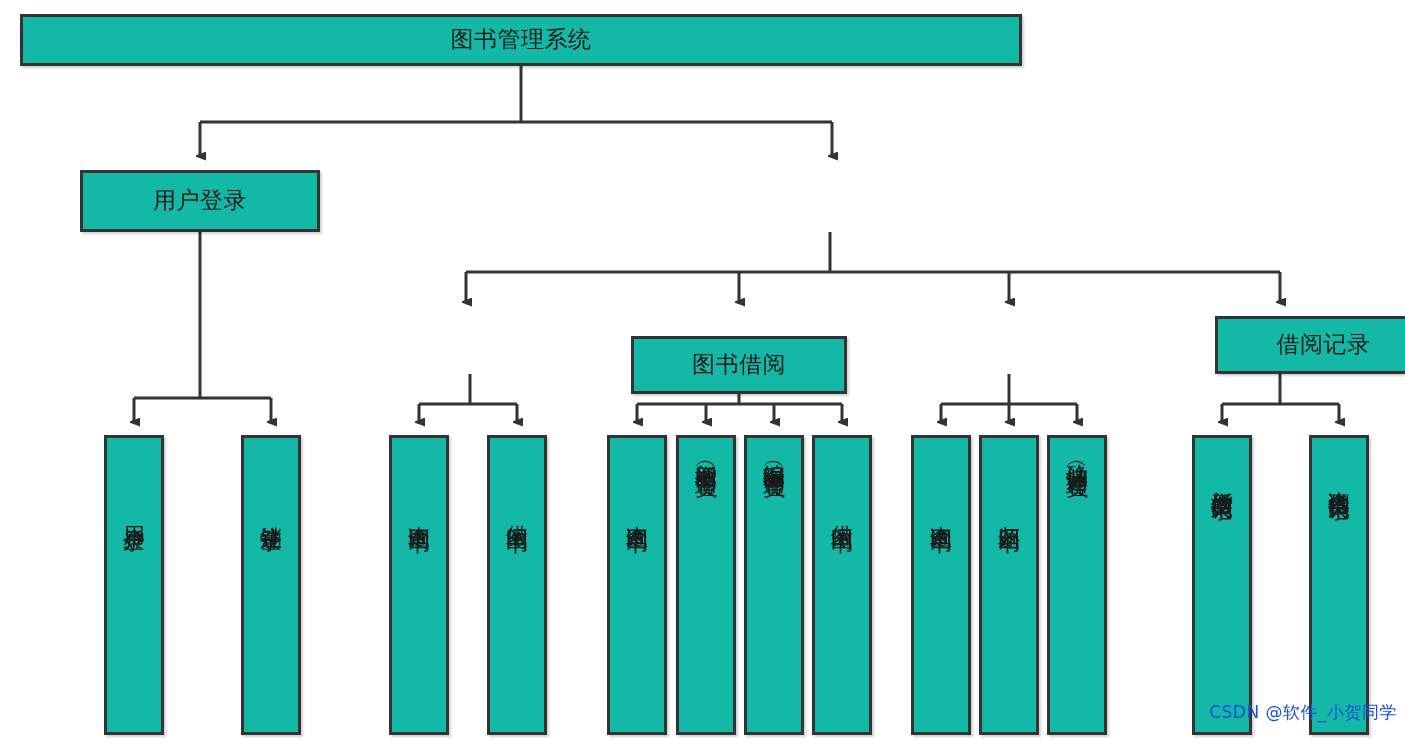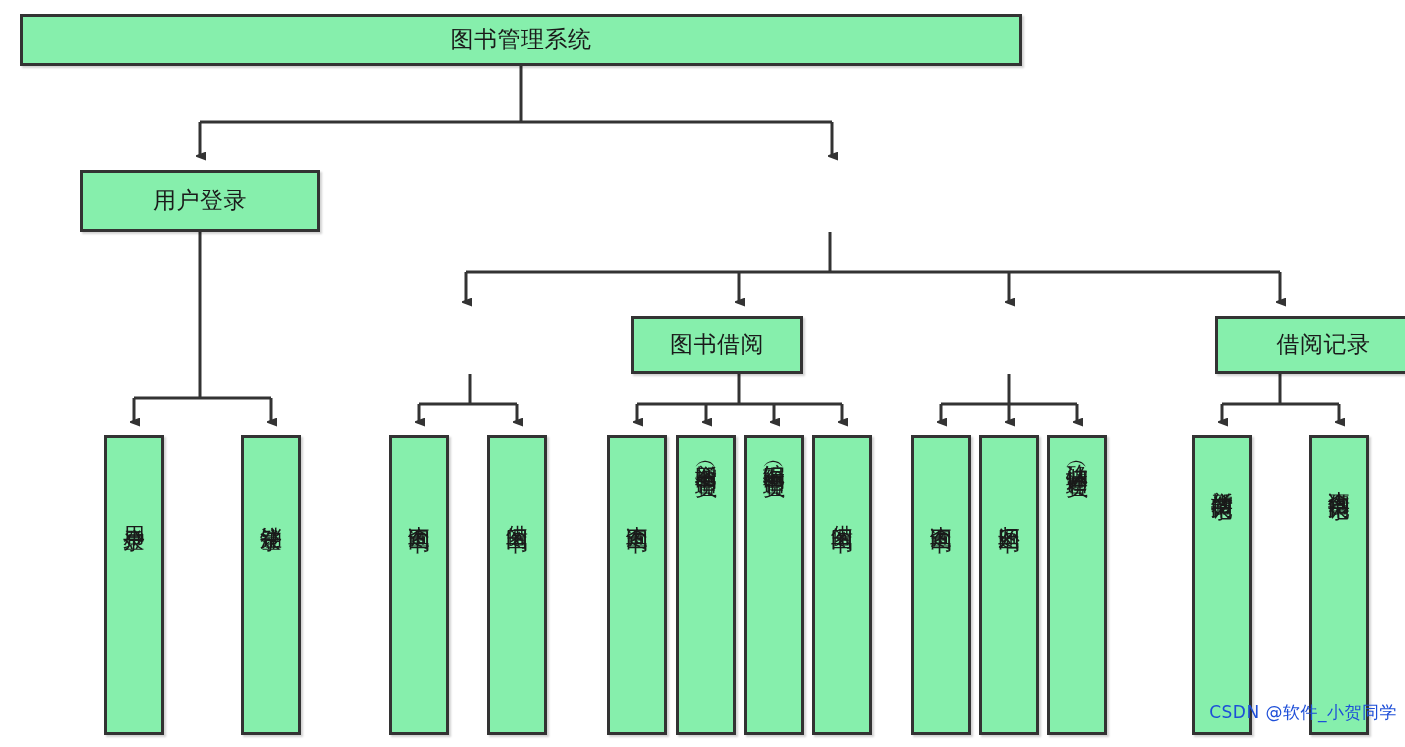--- a/index.html
+++ b/index.html
@@ -22,21 +22,21 @@
     left: 0;
     top: 0;
     width: 1405px;
     height: 747px;
     pointer-events: none;
   }
   .node {
     position: absolute;
     box-sizing: border-box;
     border: 3px solid #333333;
-    background: #86efac;
+    background: #14b8a6;
     display: flex;
     align-items: center;
     justify-content: center;
     color: #1a1a1a;
     box-shadow: 2px 2px 2px rgba(0,0,0,0.18);
   }
   .node .label {
     display: block;
     text-align: center;
     line-height: 1.18;
@@ -124,21 +124,21 @@
   </svg>
 
   <div class="node h" style="left:20px; top:14px; width:1002px; height:52px;">
     <span class="label">图书管理系统</span>
   </div>
 
   <div class="node h" style="left:80px; top:170px; width:240px; height:62px;">
     <span class="label">用户登录</span>
   </div>
 
-  <div class="node h" style="left:631px; top:316px; width:172px; height:58px;align-items:center;">
+  <div class="node h" style="left:631px; top:336px; width:216px; height:58px;align-items:center;">
     <span class="label">图书借阅</span>
   </div>
   <div class="node h" style="left:1215px; top:316px; width:217px; height:58px;">
     <span class="label">借阅记录</span>
   </div>
 
   <div class="node v" style="left:104px; top:435px; width:60px; height:300px; padding-top:70px;">
     <span class="label">用户登录</span>
   </div>
   <div class="node v" style="left:241px; top:435px; width:60px; height:300px; padding-top:70px;">

